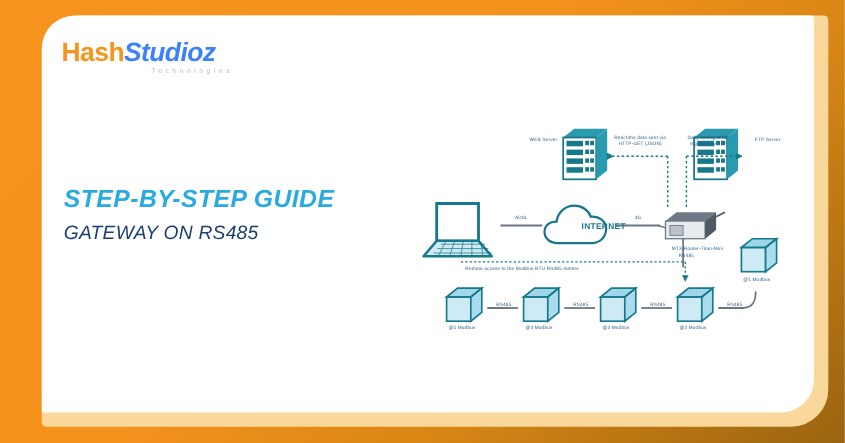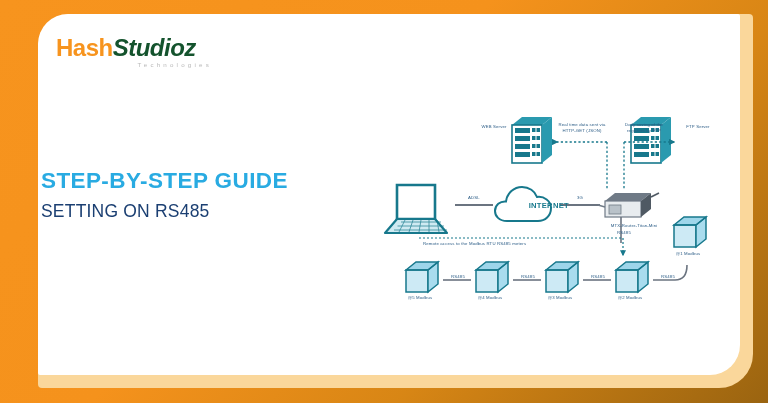--- a/index.html
+++ b/index.html
@@ -22,28 +22,28 @@
     position:absolute;left:38px;top:14px;width:702px;height:361px;
     background:#ffffff;
     border-top-left-radius:30px;border-bottom-right-radius:30px;
     border-top-right-radius:2px;border-bottom-left-radius:2px;
   }
 
   
   .logo{position:absolute;left:56px;top:36px;width:160px;height:36px;}
   .logo-main{font-size:24px;font-weight:bold;letter-spacing:-0.5px;line-height:24px;white-space:nowrap;}
   .logo-hash{color:#f7941e;text-align:center;}
-  .logo-studioz{color:#14532d;font-style:italic;}
+  .logo-studioz{color:#3b82f6;font-style:italic;}
   .logo-sub{
     color:#b9b9b9;font-size:6.2px;letter-spacing:3.2px;
     text-align:right;margin-top:1px;padding-right:4px;
   }
 
   
-  .heading-wrap{position:absolute;left:41px;top:168px;width:300px;}
+  .heading-wrap{position:absolute;left:58px;top:168px;width:300px;font-style:italic;}
   .h-main{
     color:#29abe2;font-size:22.5px;font-weight:bold;letter-spacing:0.4px;
     line-height:26px;margin:0 0 6px 0;
   }
   .h-sub{
     color:#1b3f72;font-size:17.5px;font-weight:normal;letter-spacing:0.2px;
     line-height:23px;margin:0;
   }
   .h-sub div{white-space:nowrap;}
 
@@ -67,21 +67,21 @@
   <div class="logo">
     <div class="logo-main">
       <span class="logo-hash">Hash</span><span class="logo-studioz">Studioz</span>
     </div>
     <div class="logo-sub">Technologies</div>
   </div>
 
   <div class="heading-wrap">
     <div class="h-main">STEP-BY-STEP GUIDE</div>
     <div class="h-sub">
-      <div>SETTING ON RS485</div>
+      <div>GATEWAY ON RS485</div>
     </div>
   </div>
 
   <div class="diagram">
 
     <svg width="350" height="225" viewBox="0 0 350 225">
       <defs>
         <marker id="arw" markerWidth="5" markerHeight="5" refX="4" refY="2.5" orient="auto">
           <path d="M0,0 L5,2.5 L0,5 z" fill="#17788c"></path>
         </marker>

